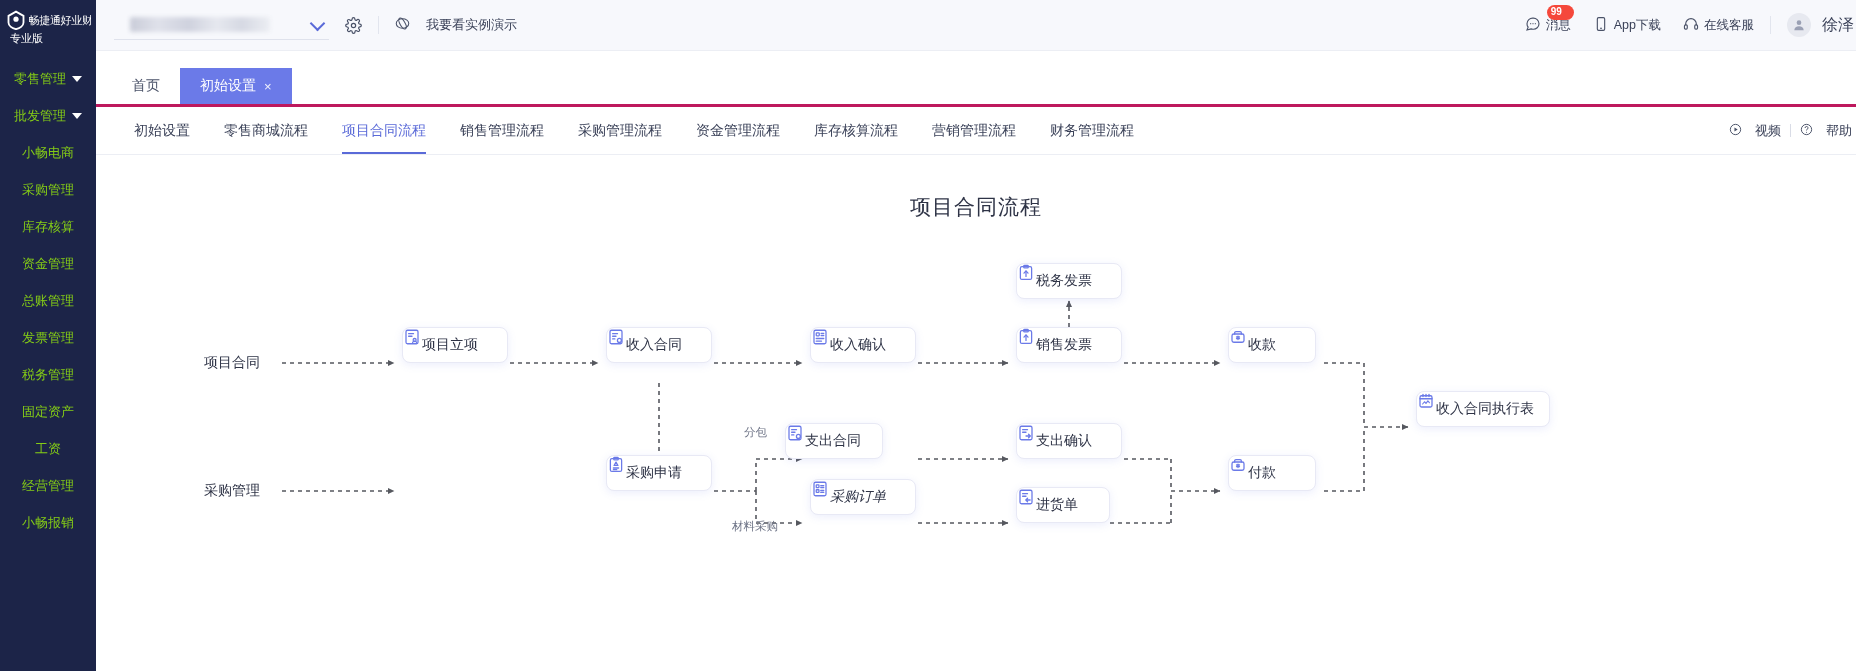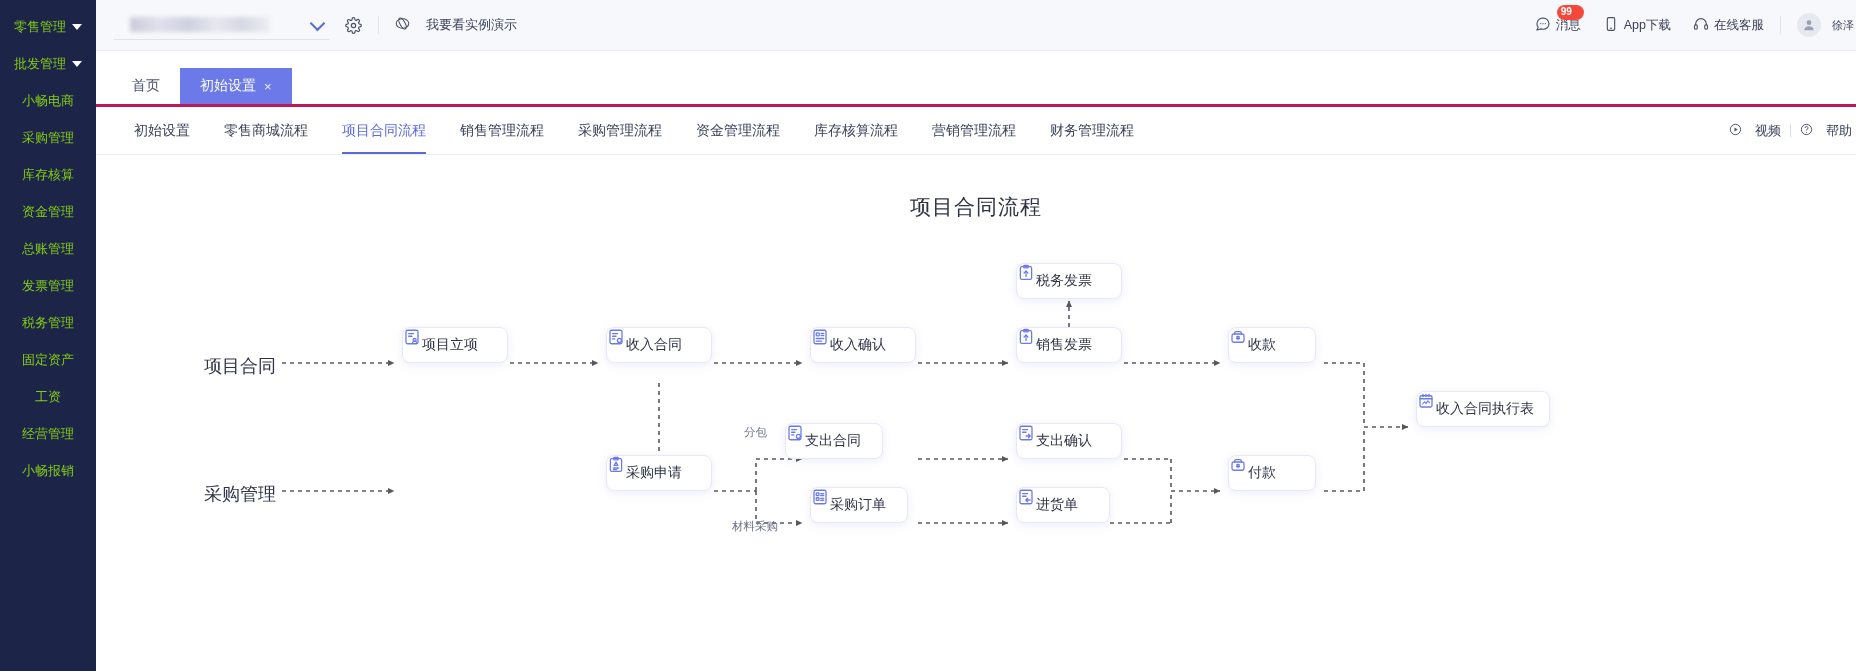--- a/index.html
+++ b/index.html
@@ -78,21 +78,21 @@
   .badge {
     position: absolute; left: 22px; top: -11px;
     background: #f5483b; color: #fff; font-size: 10px; line-height: 14px;
     height: 15px; min-width: 27px; padding: 0 4px; border-radius: 8px;
     font-weight: bold;
   }
   .avatar {
     width: 24px; height: 24px; border-radius: 50%; background: #e7e9f0;
     display: flex; align-items: center; justify-content: center; margin-right: 6px;
   }
-  .uname { font-size: 11px; color: #3a4158; white-space: nowrap; }
+  .uname { font-size: 16px; color: #3a4158; white-space: nowrap; }
 
   
   .tabstrip {
     position: absolute; left: 96px; top: 51px; width: 1760px; height: 56px;
     background: #ffffff; display: flex; align-items: flex-end;
     border-bottom: 3px solid #be185d;
   }
   .tab {
     height: 36px; display: flex; align-items: center; gap: 8px;
     padding: 0 20px; font-size: 14px; color: #4a5268; cursor: pointer;
@@ -140,32 +140,44 @@
   .node {
     position: absolute; height: 36px; background: #ffffff;
     border: 1px solid #e8e9f5; border-radius: 8px;
     display: flex; align-items: center; gap: 8px;
     padding: 0 14px 0 11px;
     box-shadow: 0 2px 8px rgba(108,122,232,0.13);
     font-size: 14px; color: #2e3346; white-space: nowrap; cursor: pointer;
   }
   .node .ico { display: flex; align-items: center; flex: none; }
   .rowlabel {
-    position: absolute; font-size: 18px; color: #2e3346; white-space: nowrap;
+    position: absolute; font-size: 14px; color: #2e3346; white-space: nowrap;
   }
   .edgelabel {
     position: absolute; font-size: 11.5px; color: #6d7386; white-space: nowrap;
   }
 </style>
 </head>
 <body>
 
 <div id="app">
 
   <div class="sidebar">
+    <div class="brand">
+      <div class="brand-row">
+        <span class="logo-mark">
+          <svg width="20" height="20" viewBox="0 0 24 24">
+            <path d="M12 2 L21 7 L21 15 C21 19 16.5 22 12 23 C7.5 22 3 19 3 15 L3 7 Z" fill="none" stroke="#ffffff" stroke-width="2.2"></path>
+            <circle cx="12" cy="11" r="3.1" fill="#ffffff"></circle>
+          </svg>
+        </span>
+        <span class="brand-name">畅捷通好业财</span>
+      </div>
+      <div class="brand-sub">专业版</div>
+    </div>
     <div class="nav" id="nav-list">
         <div class="nav-item">
           <span>零售管理</span>
           <span class="caret-down"></span>
         </div>
         <div class="nav-item">
           <span>批发管理</span>
           <span class="caret-down"></span>
         </div>
         <div class="nav-item">
@@ -501,21 +513,21 @@
           <span class="ico">
             <svg width="18" height="18" viewBox="0 0 24 24" fill="none" stroke="#6b7ae8" stroke-width="1.7" stroke-linecap="round" stroke-linejoin="round">
               <rect x="4" y="3" width="16" height="18" rx="2"></rect>
               <line x1="7.5" y1="7.5" x2="14" y2="7.5"></line>
               <line x1="7.5" y1="11" x2="12" y2="11"></line>
               <path d="M12 16h5.6M15.4 13.6L17.8 16l-2.4 2.4"></path>
             </svg>
           </span>
           <span>支出确认</span>
         </div>
-        <div class="node" style="left: 714px; top: 332px; width: 98px;">
+        <div class="node" style="left: 714px; top: 324px; width: 106px; font-style: italic;">
           <span class="ico">
             <svg width="18" height="18" viewBox="0 0 24 24" fill="none" stroke="#6b7ae8" stroke-width="1.7" stroke-linecap="round" stroke-linejoin="round">
               <rect x="4" y="3" width="16" height="18" rx="2"></rect>
               <rect x="7" y="6.5" width="3.6" height="3.6" rx=".6"></rect>
               <rect x="7" y="13" width="3.6" height="3.6" rx=".6"></rect>
               <line x1="13" y1="7.5" x2="17" y2="7.5"></line>
               <line x1="13" y1="10" x2="17" y2="10"></line>
               <line x1="13" y1="14" x2="17" y2="14"></line>
               <line x1="13" y1="16.5" x2="17" y2="16.5"></line>
             </svg>

